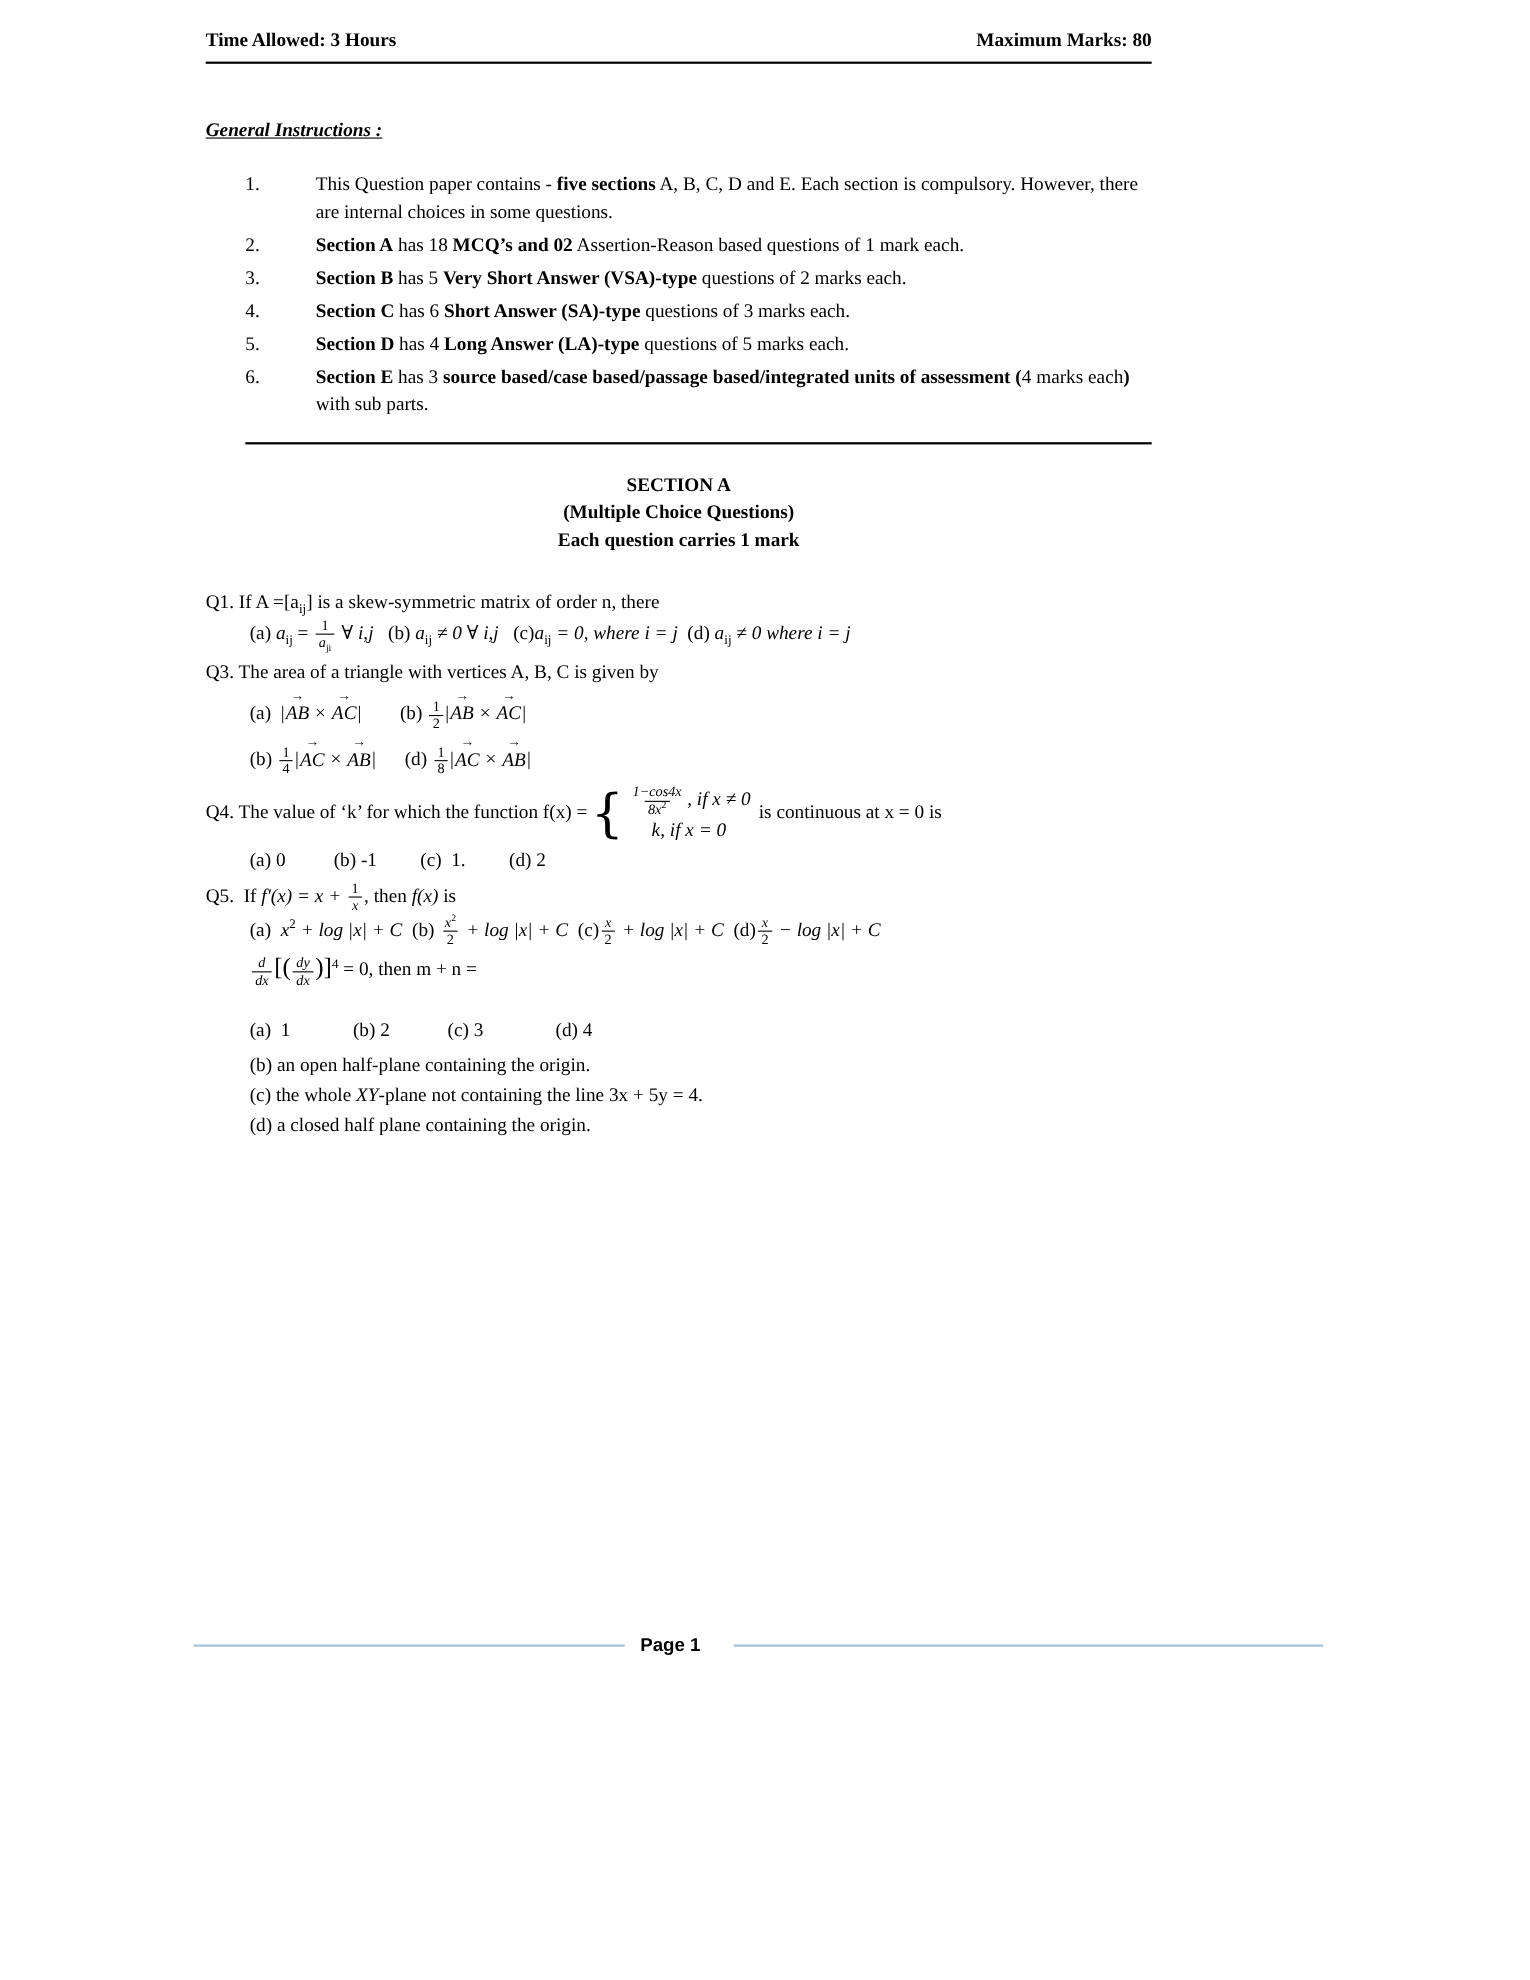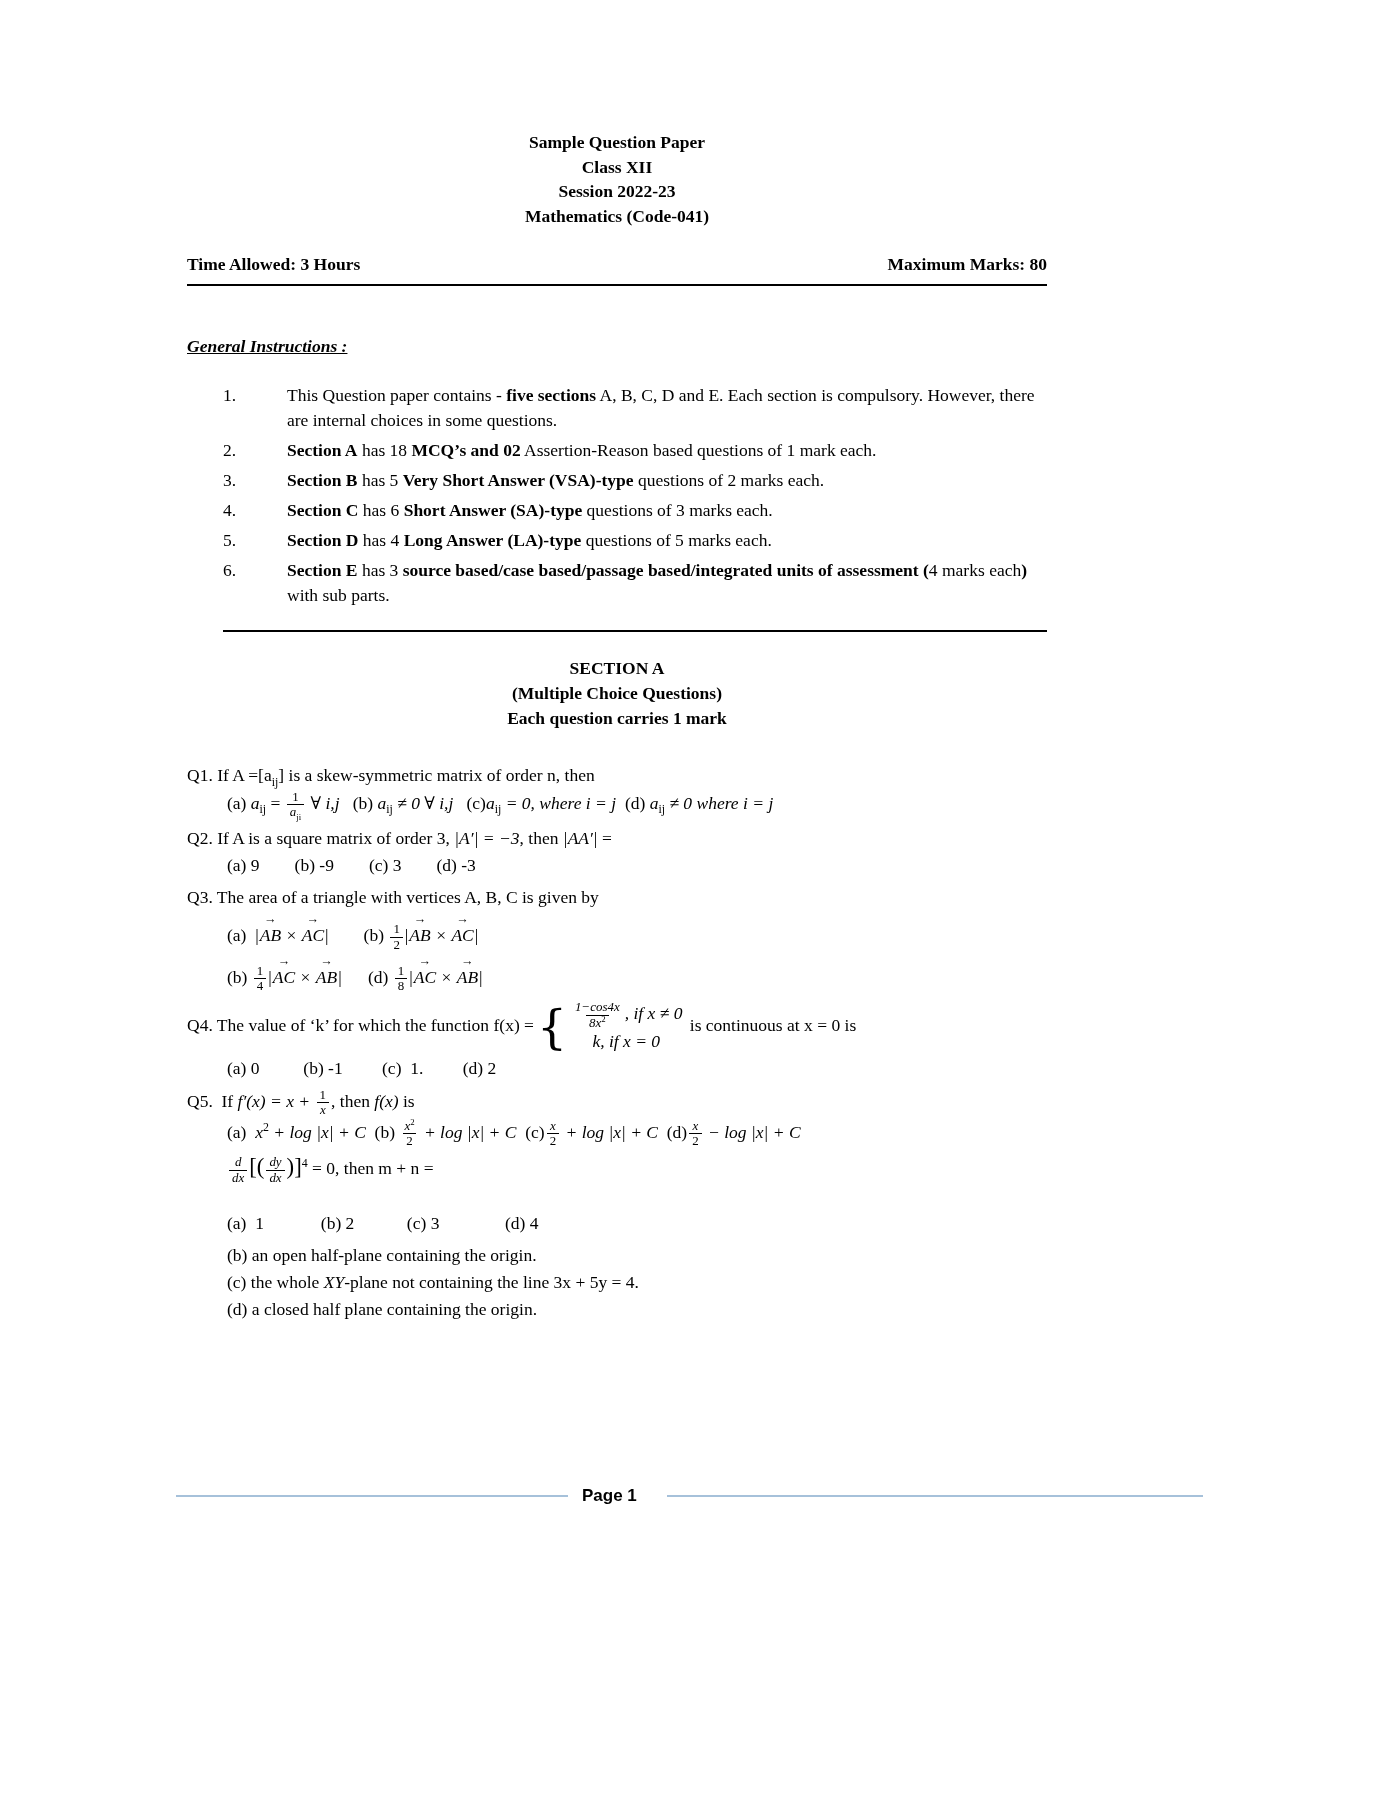--- a/index.html
+++ b/index.html
@@ -61,26 +61,20 @@
   .fline-left { flex:0 0 392px; margin-right:14px; }
   .fline-right { flex:1; margin-left:30px; }
   .page-label { font-weight:600; font-size:17px; font-family:"Liberation Sans",sans-serif; }
 </style>
 </head>
 <body>
 
 <div class="page">
   <div class="content">
 
-    <div class="doc-header">
-      <div>Sample Question Paper</div>
-      <div>Class XII</div>
-      <div>Session 2022-23</div>
-      <div>Mathematics (Code-041)</div>
-    </div>
 
     <div class="meta-row">
       <span>Time Allowed: 3 Hours</span>
       <span>Maximum Marks: 80</span>
     </div>
 
     <div class="gi-title">General Instructions :</div>
 
     <div class="gi-list">
       <div class="gi-item">
@@ -113,28 +107,24 @@
 
     <div class="section-heading">
       <div>SECTION A</div>
       <div>(Multiple Choice Questions)</div>
       <div>Each question carries 1 mark</div>
     </div>
 
     <div class="questions">
 
       <div class="question">
-        <div class="qline"><span>Q1. If A =[a</span><span class="sub">ij</span><span>] is a skew-symmetric matrix of order n, then</span></div>
+        <div class="qline"><span>Q1. If A =[a</span><span class="sub">ij</span><span>] is a skew-symmetric matrix of order n, there</span></div>
         <div class="qline opt-indent"><span>(a) </span><span class="it">a</span><span class="sub">ij</span><span> = </span><span class="frac"><span class="num">1</span><span class="den"><span class="it">a</span><span class="sub">ji</span></span></span><span class="it"> ∀ i,j</span><span>   (b) </span><span class="it">a</span><span class="sub">ij</span><span class="it"> ≠ 0 ∀ i,j</span><span>   (c)</span><span class="it">a</span><span class="sub">ij</span><span class="it"> = 0, where i = j</span><span>  (d) </span><span class="it">a</span><span class="sub">ij</span><span class="it"> ≠ 0 where i = j</span></div>
       </div>
 
-      <div class="question">
-        <div class="qline"><span>Q2. If A is a square matrix of order 3, </span><span class="it">|A′| = −3</span><span>, then </span><span class="it">|AA′|</span><span> =</span></div>
-        <div class="qline opt-indent"><span>(a) 9        (b) -9        (c) 3        (d) -3</span></div>
-      </div>
 
       <div class="question">
         <div class="qline"><span>Q3. The area of a triangle with vertices A, B, C is given by</span></div>
         <div class="qline opt-indent vec-room"><span>(a)  |</span><span class="vec">AB</span><span> × </span><span class="vec">AC</span><span>|</span><span>        (b) </span><span class="frac"><span class="num">1</span><span class="den">2</span></span><span>|</span><span class="vec">AB</span><span> × </span><span class="vec">AC</span><span>|</span></div>
         <div class="qline opt-indent vec-room"><span>(b) </span><span class="frac"><span class="num">1</span><span class="den">4</span></span><span>|</span><span class="vec">AC</span><span> × </span><span class="vec">AB</span><span>|</span><span>      (d) </span><span class="frac"><span class="num">1</span><span class="den">8</span></span><span>|</span><span class="vec">AC</span><span> × </span><span class="vec">AB</span><span>|</span></div>
       </div>
 
       <div class="question">
         <div class="qline"><span>Q4. The value of ‘k’ for which the function f(x) =</span><span class="cases"><span class="brace">{</span><span class="rows"><span class="crow"><span class="frac"><span class="num"><span class="it">1−cos4x</span></span><span class="den"><span class="it">8x</span><span class="sup">2</span></span></span><span class="it">, if x ≠ 0</span></span><span class="crow"><span class="it">k, if x = 0</span></span></span></span><span> is continuous at x = 0 is</span></div>
         <div class="qline opt-indent"><span>(a) 0          (b) -1         (c)  1.         (d) 2</span></div>

